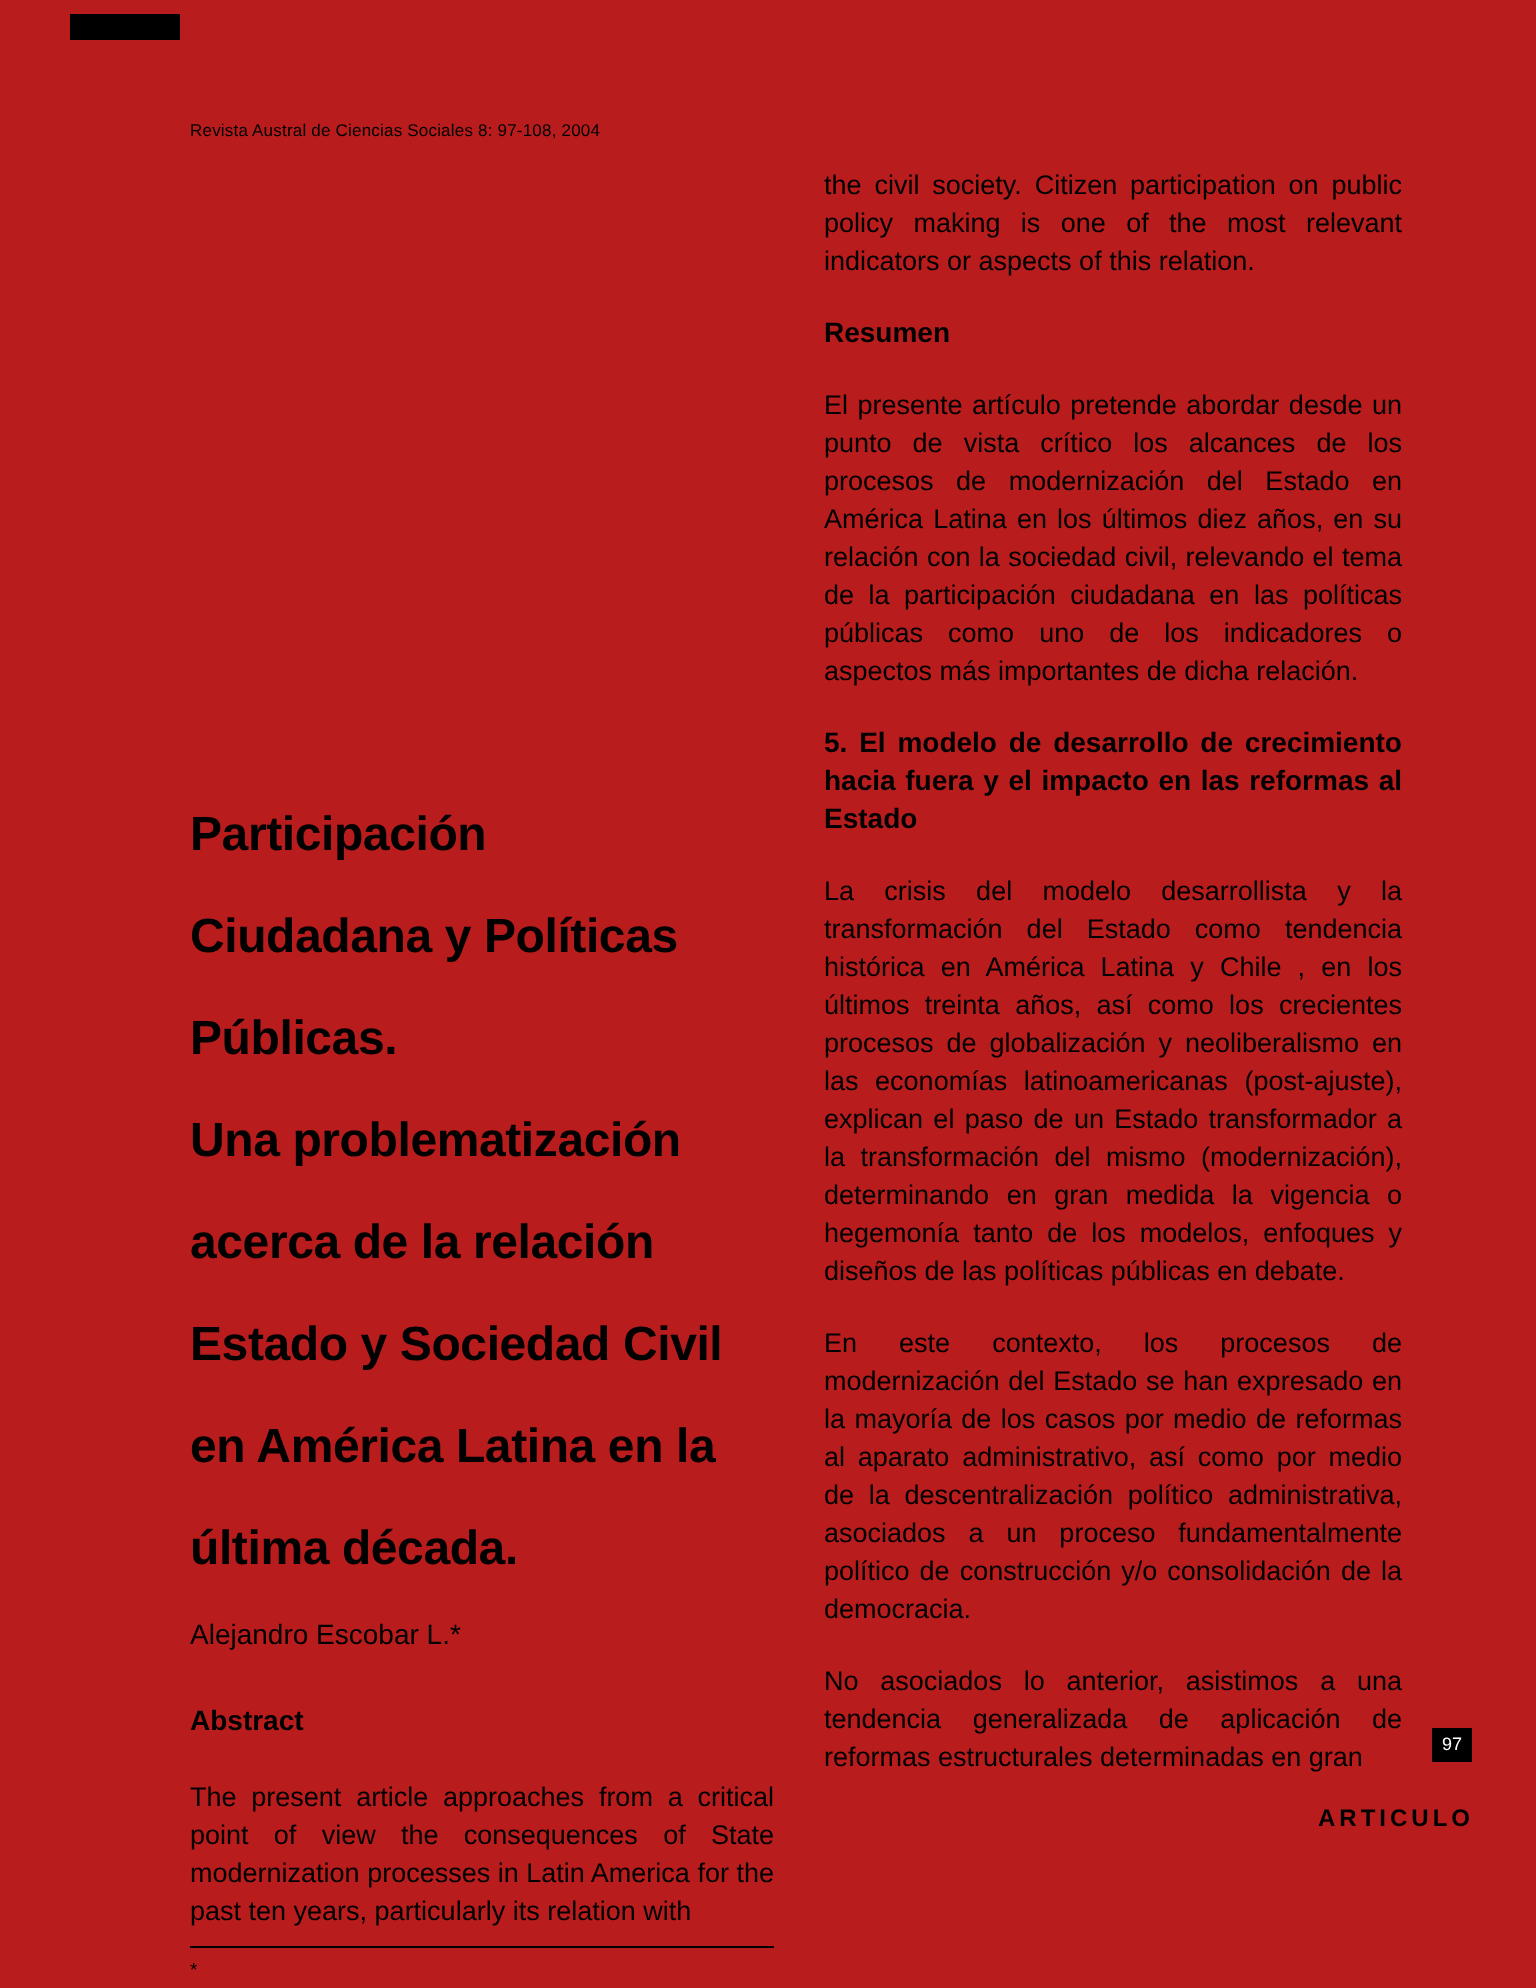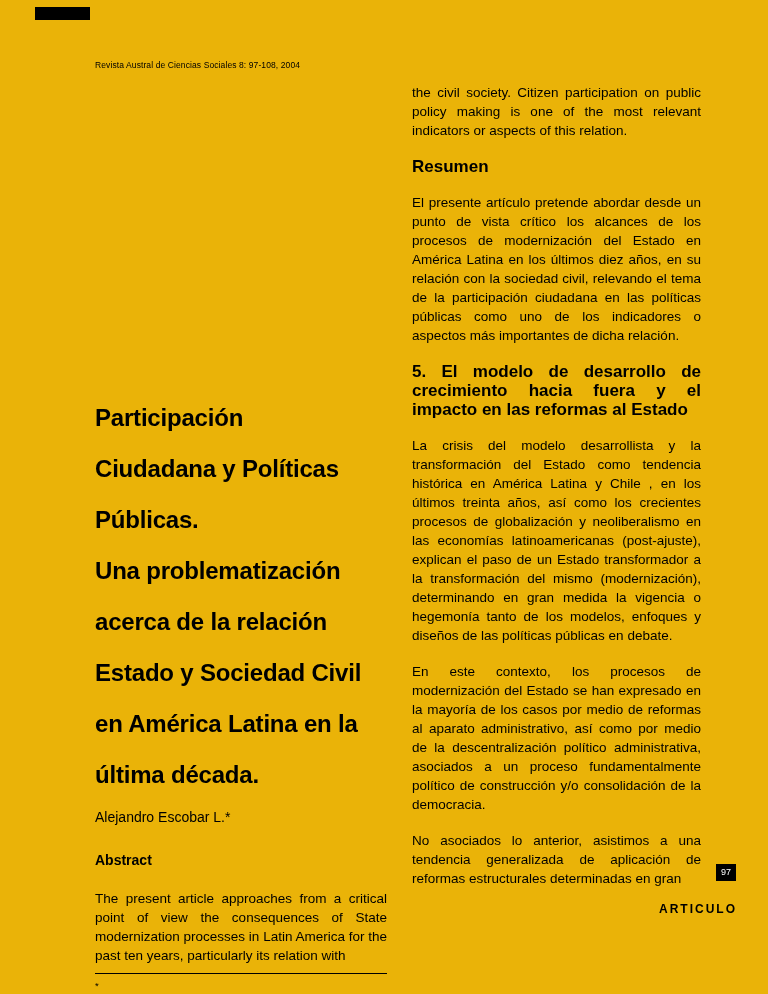--- a/index.html
+++ b/index.html
@@ -1,21 +1,21 @@
 <!DOCTYPE html>
 <html><head>
 <meta charset="utf-8">
 <style>
   * { margin: 0; padding: 0; box-sizing: border-box; }
   html, body { background: #ffffff; }
   .page {
     position: relative;
     width: 768px;
     height: 994px;
-    background: #eab308;
+    background: #b91c1c;
     font-family: "Liberation Sans", sans-serif;
     color: #000000;
     overflow: hidden;
   }
   .corner-mark {
     position: absolute;
     left: 35px; top: 7px;
     width: 55px; height: 13px;
     background: #000000;
   }
@@ -61,21 +61,21 @@
     font-size: 9.5px;
     line-height: 13.5px;
     display: flex;
   }
   .fn-marker { width: 18px; flex: none; }
   .fn-text { flex: 1; text-align: justify; }
 
   .col-right > * { margin-top: 17px; }
   .col-right > :first-child { margin-top: 0; }
   .sub-heading {
-    font-size: 17px;
+    font-size: 14px;
     line-height: 19px;
     font-weight: bold;
     text-align: justify;
   }
 
   .page-number-badge {
     position: absolute;
     left: 716px; top: 864px;
     background: #000000;
     color: #ffffff;

